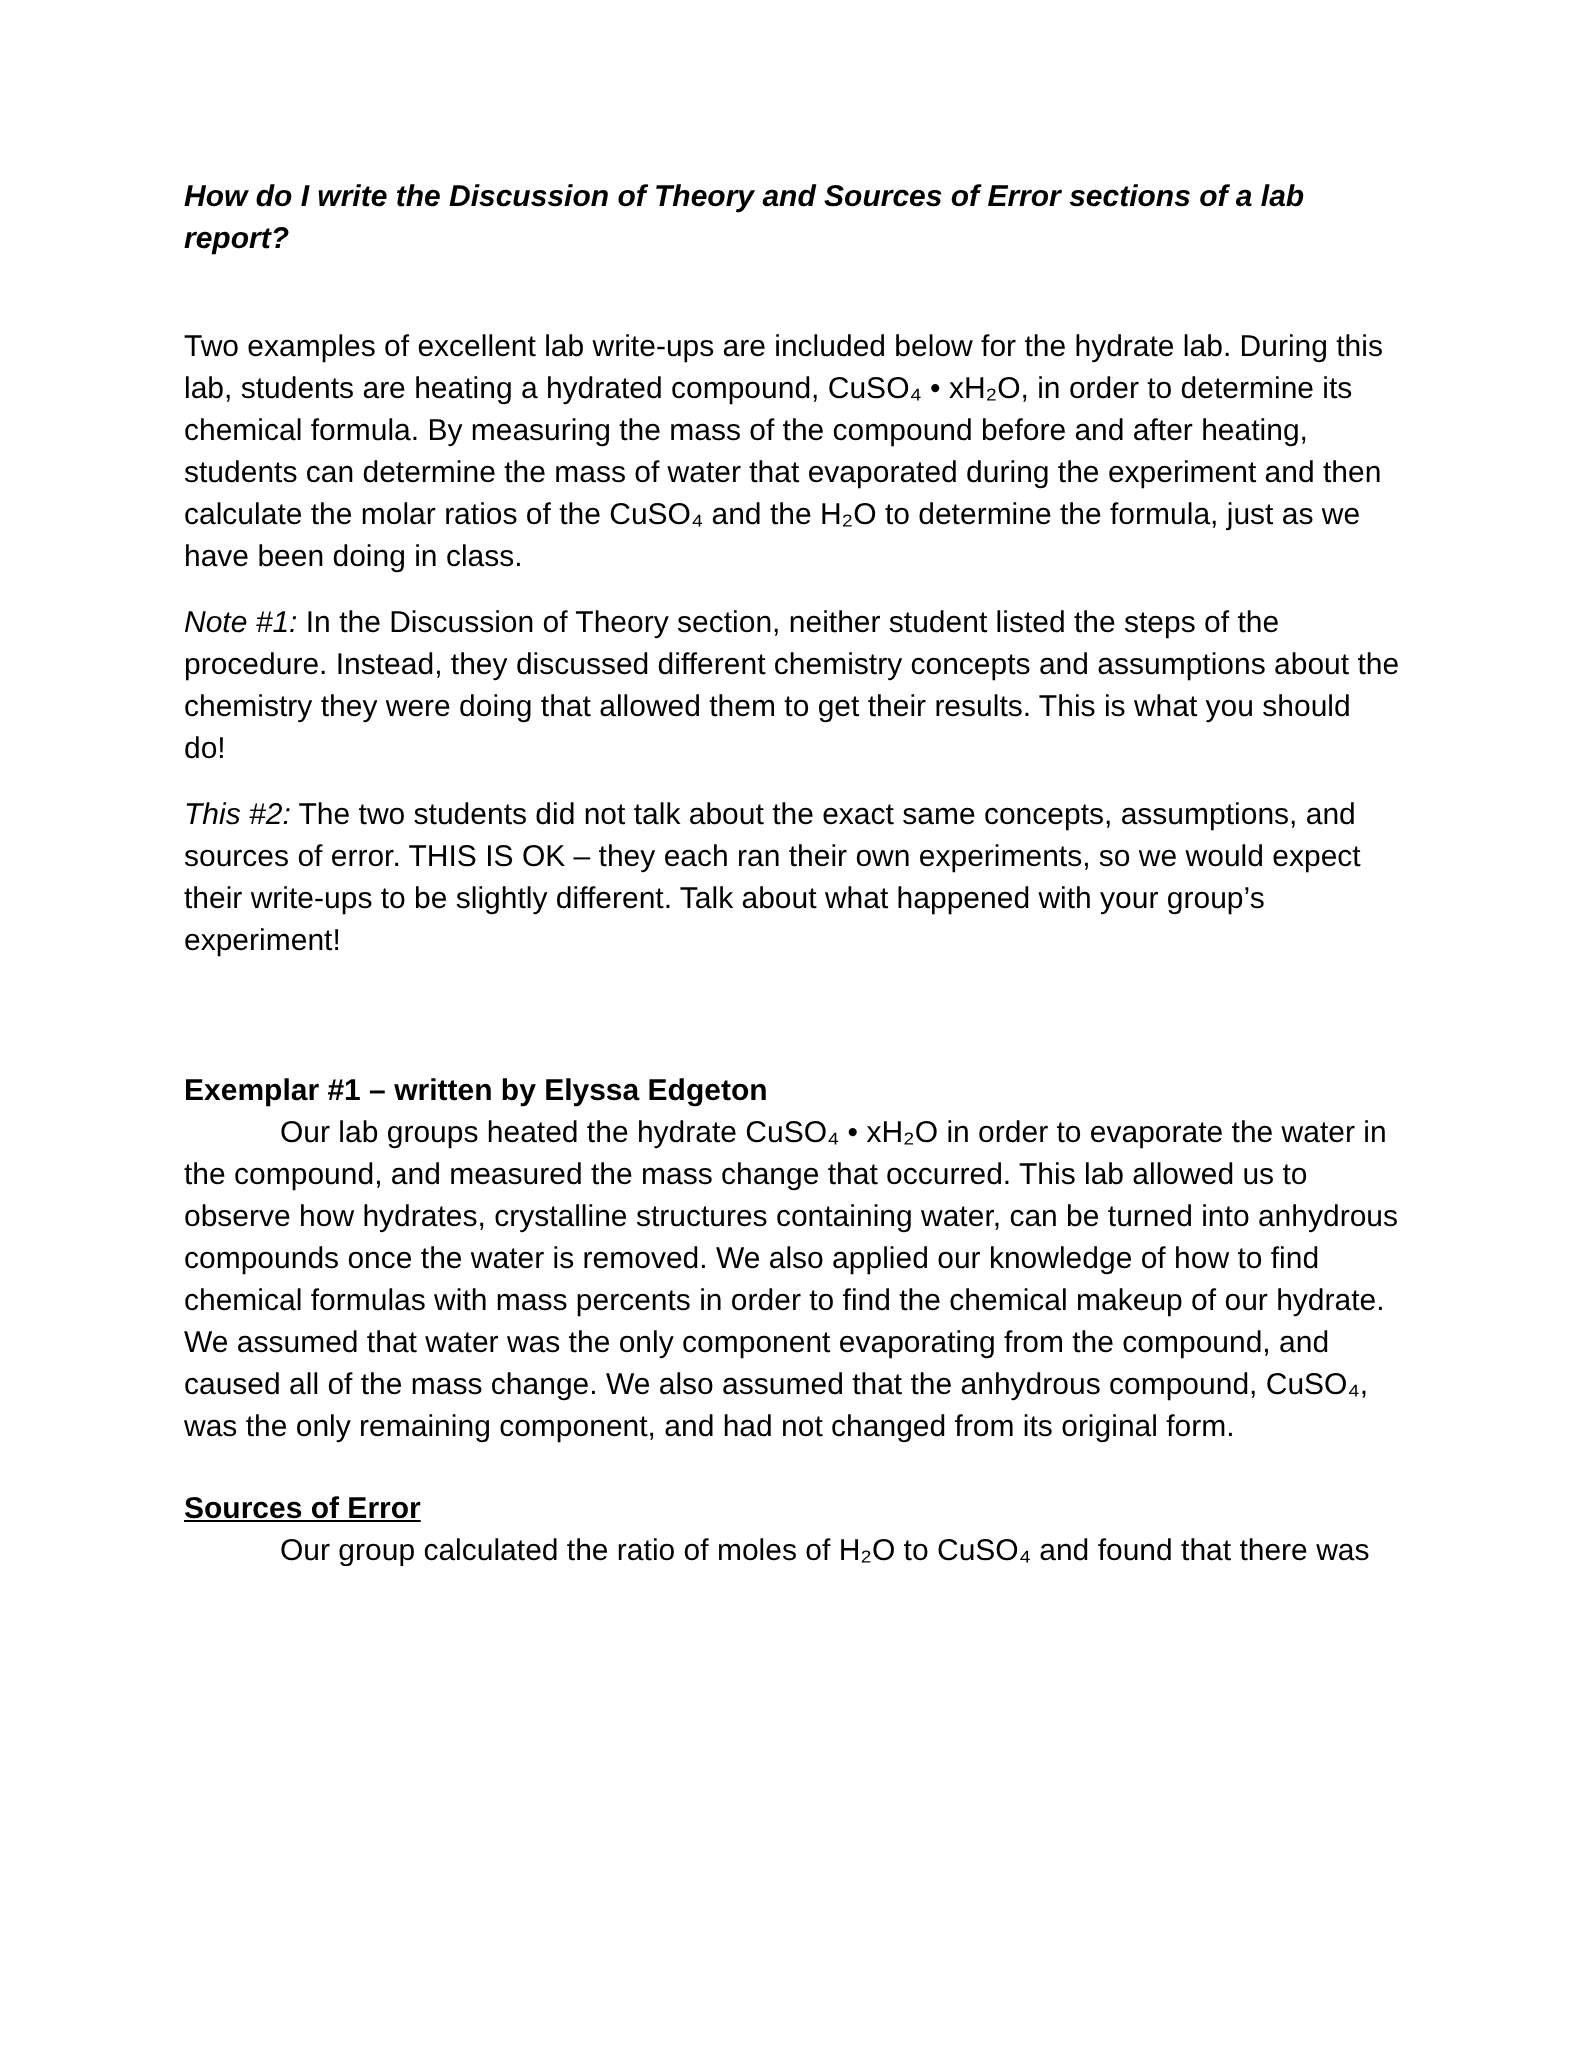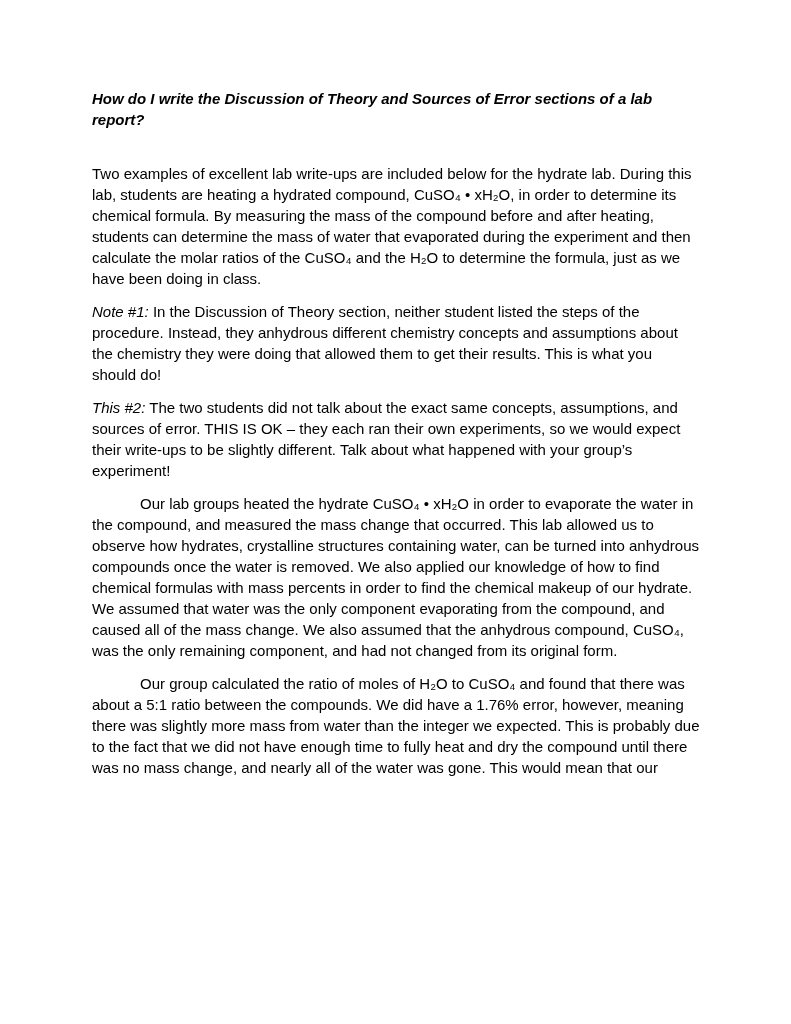--- a/index.html
+++ b/index.html
@@ -53,24 +53,26 @@
 </style>
 </head>
 <body>
 
 <div class="doc-page">
 
   <h1 class="doc-title">How do I write the Discussion of Theory and Sources of Error sections of a lab report?</h1>
 
   <p class="para">Two examples of excellent lab write-ups are included below for the hydrate lab. During this lab, students are heating a hydrated compound, CuSO₄ • xH₂O, in order to determine its chemical formula. By measuring the mass of the compound before and after heating, students can determine the mass of water that evaporated during the experiment and then calculate the molar ratios of the CuSO₄ and the H₂O to determine the formula, just as we have been doing in class.</p>
 
-  <p class="para"><span class="note-label">Note #1:</span><span> In the Discussion of Theory section, neither student listed the steps of the procedure. Instead, they anhydrous different chemistry concepts and assumptions about the chemistry they were doing that allowed them to get their results. This is what you should do!</span></p>
+  <p class="para"><span class="note-label">Note #1:</span><span> In the Discussion of Theory section, neither student listed the steps of the procedure. Instead, they discussed different chemistry concepts and assumptions about the chemistry they were doing that allowed them to get their results. This is what you should do!</span></p>
 
   <p class="para"><span class="note-label">This #2:</span><span> The two students did not talk about the exact same concepts, assumptions, and sources of error. THIS IS OK – they each ran their own experiments, so we would expect their write-ups to be slightly different. Talk about what happened with your group’s experiment!</span></p>
 
+  <p class="exemplar-heading">Exemplar #1 – written by Elyssa Edgeton</p>
 
 
   <p class="body-para">Our lab groups heated the hydrate CuSO₄ • xH₂O in order to evaporate the water in the compound, and measured the mass change that occurred. This lab allowed us to observe how hydrates, crystalline structures containing water, can be turned into anhydrous compounds once the water is removed. We also applied our knowledge of how to find chemical formulas with mass percents in order to find the chemical makeup of our hydrate. We assumed that water was the only component evaporating from the compound, and caused all of the mass change. We also assumed that the anhydrous compound, CuSO₄, was the only remaining component, and had not changed from its original form.</p>
 
+  <h2 class="section-heading">Sources of Error</h2>
 
   <p class="body-para">Our group calculated the ratio of moles of H₂O to CuSO₄ and found that there was about a 5:1 ratio between the compounds. We did have a 1.76% error, however, meaning there was slightly more mass from water than the integer we expected. This is probably due to the fact that we did not have enough time to fully heat and dry the compound until there was no mass change, and nearly all of the water was gone. This would mean that our observed percent of water to CuSO₄ was actually less than it should be. Our scale was also not accurate to the 4th decimal, which would affect our results’ accuracy as well.</p>
 
 </div>
 
 </body></html>

